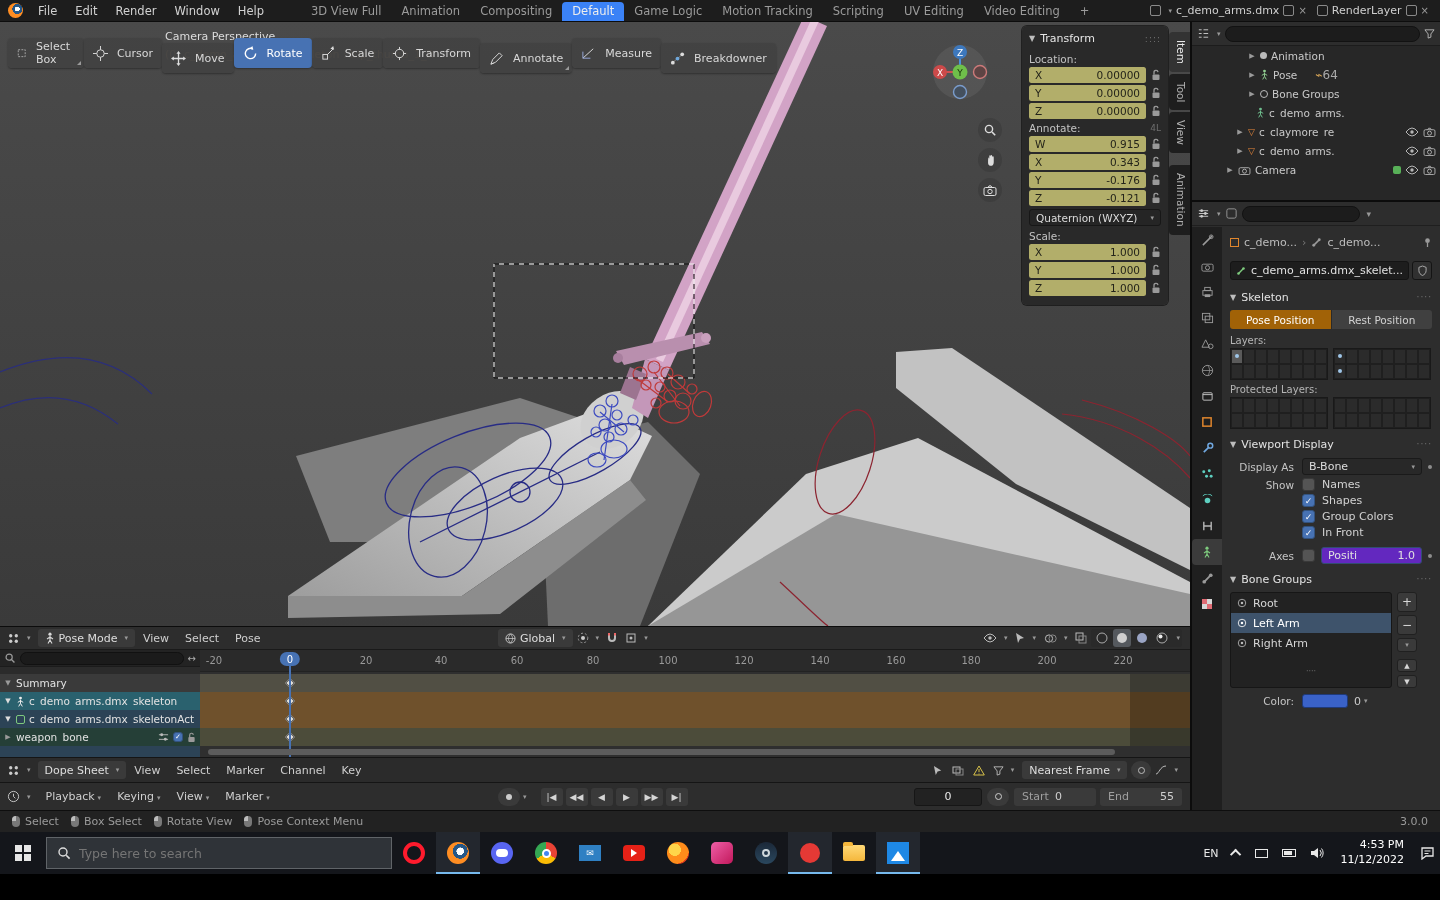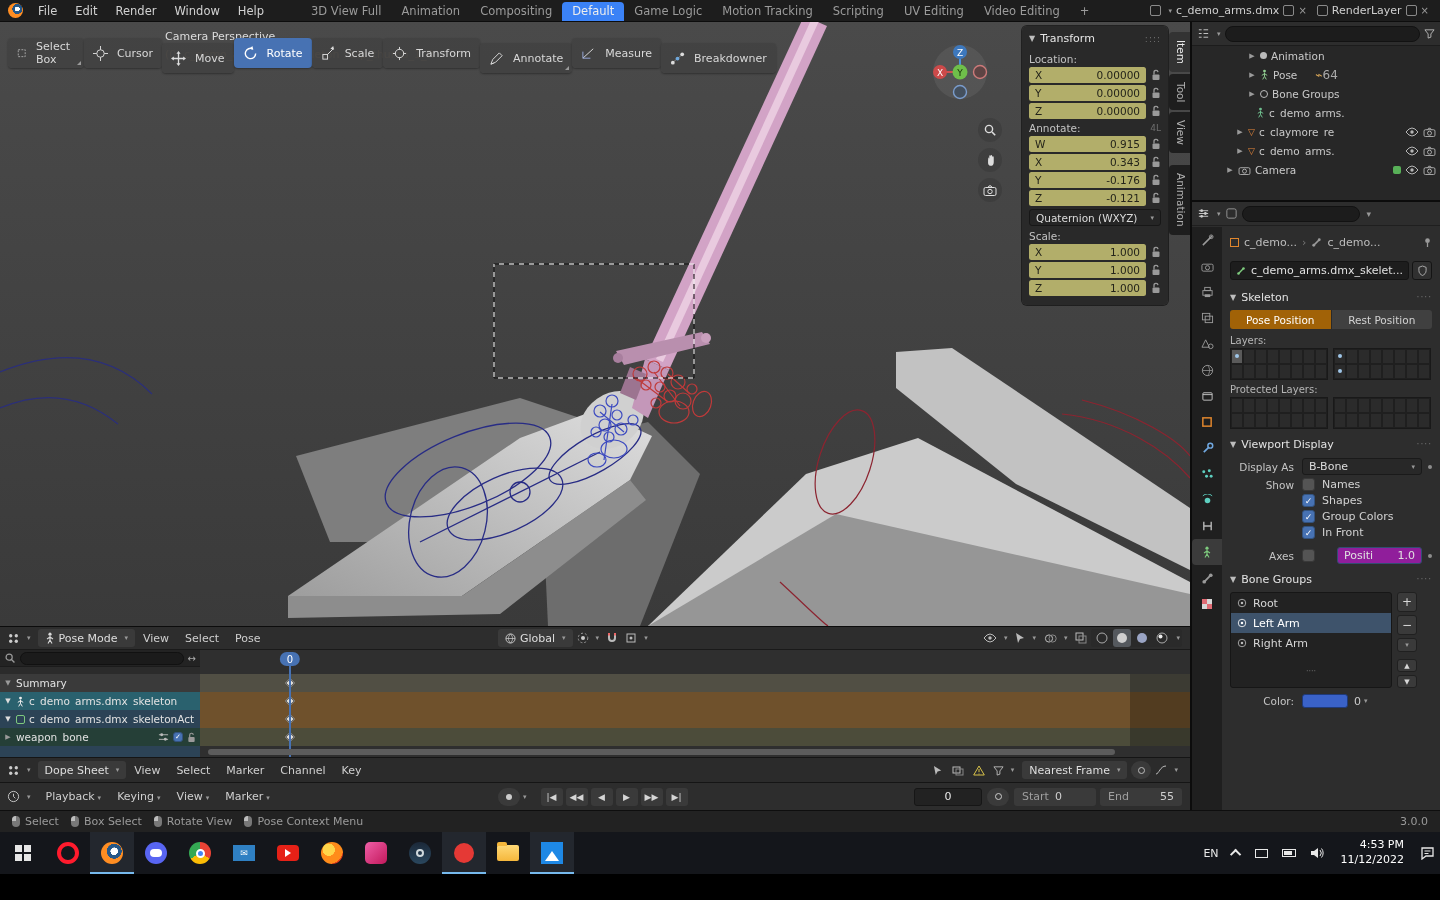--- a/index.html
+++ b/index.html
@@ -626,20 +626,35 @@
       <span class="cb ck" style="width:10px;height:10px;font-size:7px">✓</span>
       <svg width="9" height="11" viewBox="0 0 10 12">
           <rect x="1.5" y="5.5" width="7" height="5.5" rx="1" fill="#9a9a9a"></rect>
           <path d="M3 5.5V3.5a2 2 0 0 1 4-.4" fill="none" stroke="#9a9a9a" stroke-width="1.3"></path>
         </svg>
     </div>
     <div class="chrow" style="background:#2c4356;height:11px"></div>
   </div>
 
   <div class="keys">
+    <div class="ruler">
+      <span class="rnum" style="left:14px">-20</span>
+      <span class="rnum" style="left:90px">0</span>
+      <span class="rnum" style="left:166px">20</span>
+      <span class="rnum" style="left:241px">40</span>
+      <span class="rnum" style="left:317px">60</span>
+      <span class="rnum" style="left:393px">80</span>
+      <span class="rnum" style="left:468px">100</span>
+      <span class="rnum" style="left:544px">120</span>
+      <span class="rnum" style="left:620px">140</span>
+      <span class="rnum" style="left:696px">160</span>
+      <span class="rnum" style="left:771px">180</span>
+      <span class="rnum" style="left:847px">200</span>
+      <span class="rnum" style="left:923px">220</span>
+    </div>
     <div class="band" style="top:24px;background:#514f44"></div>
     <div class="band-dark" style="top:24px;background:#3c3b33"></div>
     <div class="band" style="top:42px;background:#6f512c"></div>
     <div class="band-dark" style="top:42px;background:#523c20"></div>
     <div class="band" style="top:60px;background:#6f512c"></div>
     <div class="band-dark" style="top:60px;background:#523c20"></div>
     <div class="band" style="top:78px;background:#4c4c3a"></div>
     <div class="band-dark" style="top:78px;background:#39392c"></div>
     <div class="key" style="left:90px;top:33px"></div>
     <div class="key" style="left:90px;top:51px"></div>
@@ -1095,21 +1110,21 @@
         <span class="cblabel">Group Colors</span>
       </div>
       <div class="fr">
           <div class="frlabel"></div>
         <span class="cb ck">✓</span>
         <span class="cblabel">In Front</span>
       </div>
       <div class="fr" style="margin-top:8px">
         <div class="frlabel">Axes</div>
         <span class="cb"></span>
-        <div class="drop" style="margin-left:22px;background:#a21caf;border-color:#33537f;color:#fff;opacity:.85">
+        <div class="drop" style="margin-left:6px;background:#6d28d9;border-color:#33537f;color:#fff;opacity:.85">
           <span class="ellip">Positi</span>
           <span>1.0</span>
         </div>
         <span class="animdot"></span>
       </div>
       <div class="phead">
         <span class="tri-open">▼</span>
           <span>Bone Groups</span>
           <span class="grip">····</span>
       </div>
@@ -1173,20 +1188,27 @@
 
   <div class="taskbar">
     <div class="startbtn">
       <div class="winlogo">
           <div></div>
           <div></div>
           <div></div>
           <div></div>
         </div>
     </div>
+    <div class="tsearch">
+      <svg width="14" height="14" viewBox="0 0 14 14">
+          <circle cx="6" cy="6" r="4" fill="none" stroke="#ddd" stroke-width="1.4"></circle>
+          <path d="M9.2 9.2l3.4 3.4" stroke="#ddd" stroke-width="1.6"></path>
+        </svg>
+      <input placeholder="Type here to search" style="">
+    </div>
     <div class="appslot">
         <span style="width:22px;height:22px;border-radius:50%;border:4px solid #ff1b2d;display:block"></span>
       </div>
     <div class="appslot run">
         <span style="width:22px;height:22px;border-radius:50%;display:block;background:radial-gradient(circle at 60% 42%,#fff 0 20%,#265787 21% 40%,#ff8d22 41% 100%)"></span>
       </div>
     <div class="appslot">
         <span style="width:22px;height:22px;border-radius:50%;background:#5865f2;display:flex;align-items:center;justify-content:center">
           <span style="width:12px;height:8px;background:#fff;border-radius:4px"></span>
         </span>

